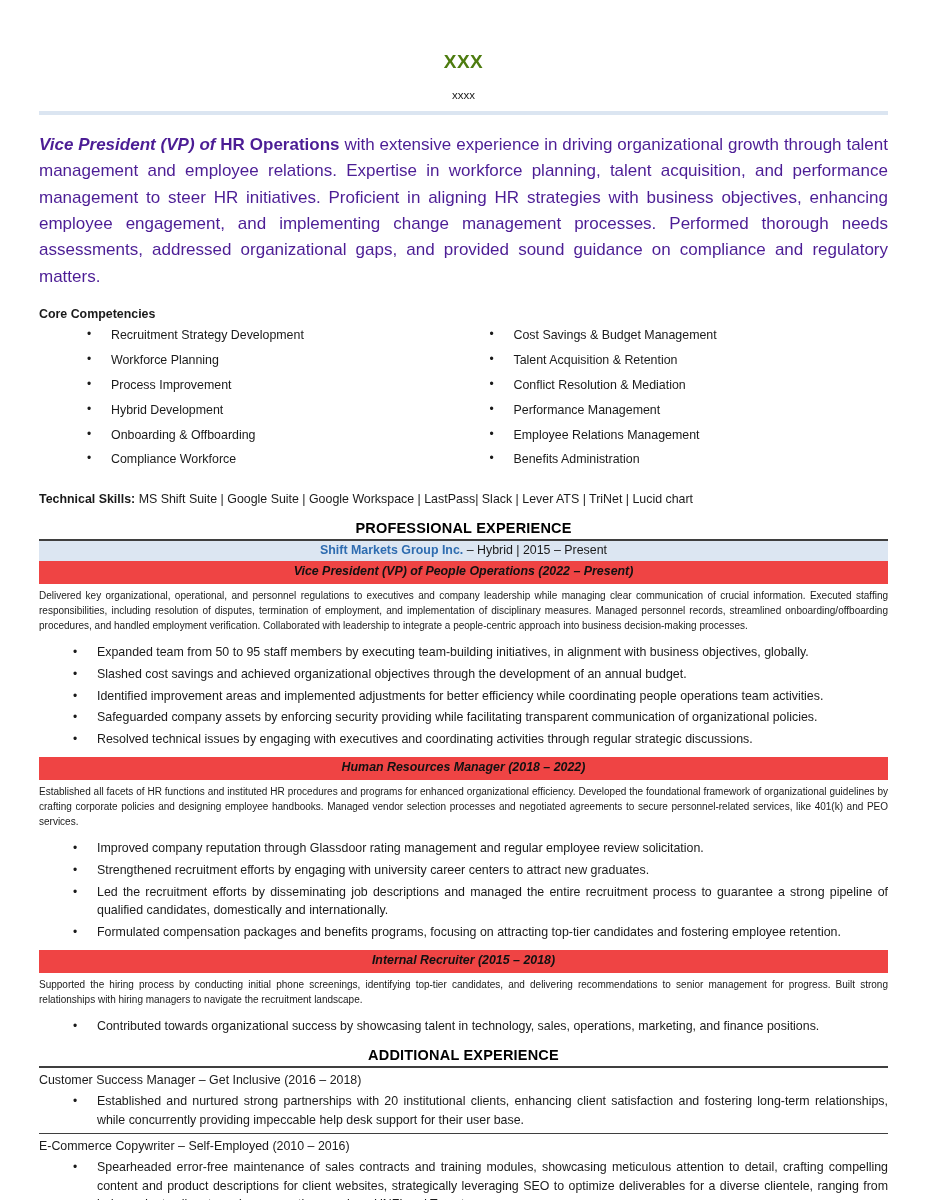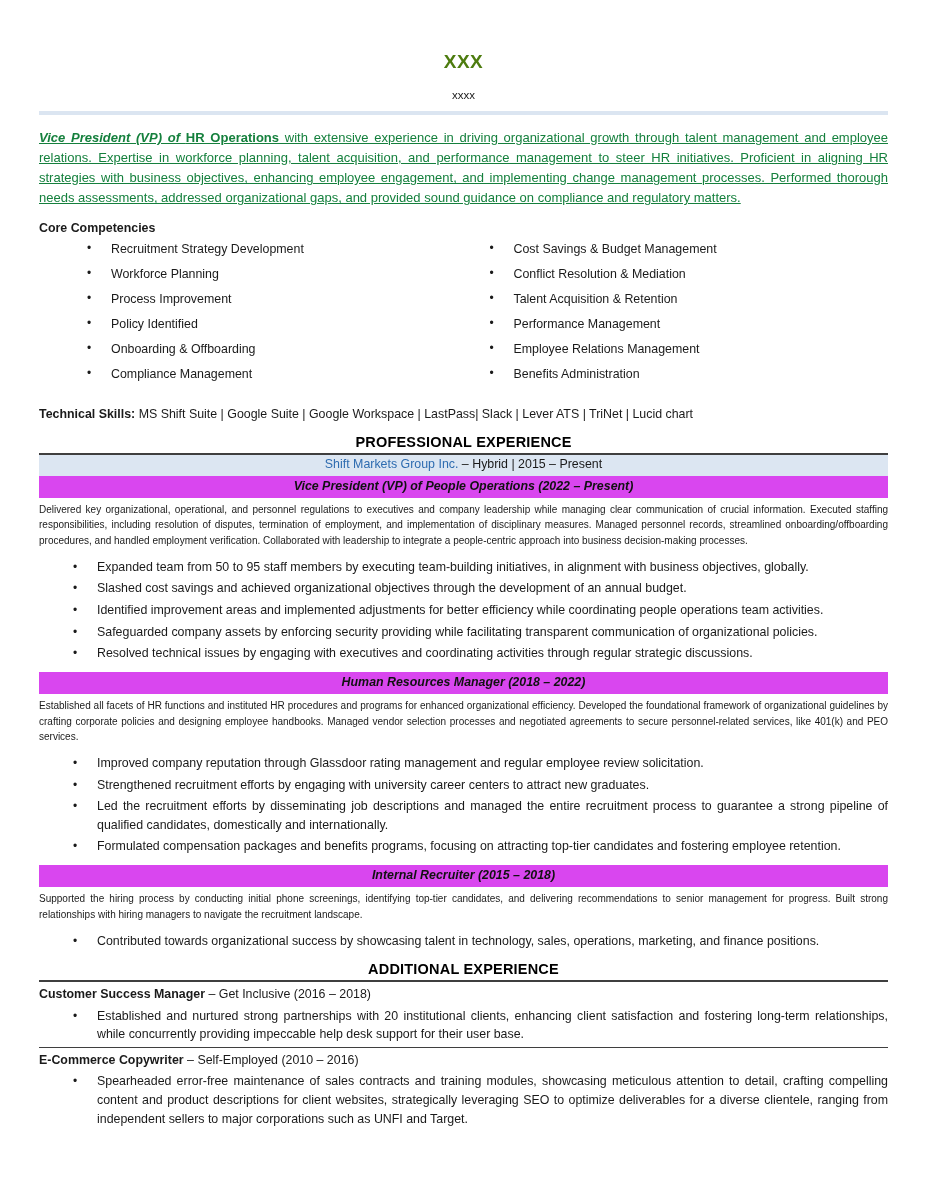--- a/index.html
+++ b/index.html
@@ -43,25 +43,24 @@
   }
   .header-rule {
     height: 4px;
     background: #dbe5f1;
     margin-top: 10px;
     margin-bottom: 11px;
   }
 
   
   .summary {
-    font-size: 13px;
+    font-size: 17px;
     line-height: 1.55;
     text-align: justify;
-    color: #15803d;
-    text-decoration: underline;
+    color: #4c1d95;
   }
   .summary b { font-weight: bold; }
   .summary .bi { font-weight: bold; font-style: italic; }
 
   
   .section-label {
     font-size: 12.4px;
     font-weight: bold;
     margin-top: 13px;
     margin-bottom: 4px;
@@ -126,26 +125,26 @@
   
   .company-band {
     background: #dce6f2;
     text-align: center;
     font-size: 12.4px;
     padding: 2px 0 3px 0;
     line-height: 1.25;
   }
   .company-name {
     color: #2e6cb0;
-    font-weight: normal;
+    font-weight: bold;
   }
   .company-meta { color: #1a1a1a; }
 
   .role-band {
-    background: #d946ef;
+    background: #ef4444;
     text-align: center;
     font-size: 12.4px;
     font-weight: bold;
     font-style: italic;
     padding: 3px 0 4px 0;
     line-height: 1.25;
     color: #111;
   }
 
   .job-para {
@@ -175,21 +174,21 @@
     top: 0;
     font-size: 12px;
   }
 
   
   .addl-job-title {
     font-size: 12.4px;
     margin-top: 4px;
     line-height: 1.4;
   }
-  .addl-job-title b { font-weight: bold; }
+  .addl-job-title b { font-weight: normal; }
 
   .spacer-sm { height: 6px; }
 </style>
 </head>
 <body>
 
 <div class="page">
   <div class="content">
 
     <div class="doc-header">
@@ -200,30 +199,30 @@
 
     <p class="summary"><span class="bi">Vice President (VP) of </span><b>HR Operations</b><span> with extensive experience in driving organizational growth through talent management and employee relations. Expertise in workforce planning, talent acquisition, and performance management to steer HR initiatives. Proficient in aligning HR strategies with business objectives, enhancing employee engagement, and implementing change management processes. Performed thorough needs assessments, addressed organizational gaps, and provided sound guidance on compliance and regulatory matters.</span></p>
 
     <div class="section-label">Core Competencies</div>
     <div class="comp-grid">
       <div class="comp-col left">
         <ul>
           <li>Recruitment Strategy Development</li>
           <li>Workforce Planning</li>
           <li>Process Improvement</li>
-          <li>Policy Identified</li>
+          <li>Hybrid Development</li>
           <li>Onboarding &amp; Offboarding</li>
-          <li>Compliance Management</li>
+          <li>Compliance Workforce</li>
         </ul>
       </div>
       <div class="comp-col right">
         <ul>
           <li>Cost Savings &amp; Budget Management</li>
+          <li>Talent Acquisition &amp; Retention</li>
           <li>Conflict Resolution &amp; Mediation</li>
-          <li>Talent Acquisition &amp; Retention</li>
           <li>Performance Management</li>
           <li>Employee Relations Management</li>
           <li>Benefits Administration</li>
         </ul>
       </div>
     </div>
 
     <div class="tech-skills"><b>Technical Skills:</b><span> MS Shift Suite | Google Suite | Google Workspace | LastPass| Slack | Lever ATS | TriNet | Lucid chart</span></div>
 
     <div class="major-heading">PROFESSIONAL EXPERIENCE</div>

